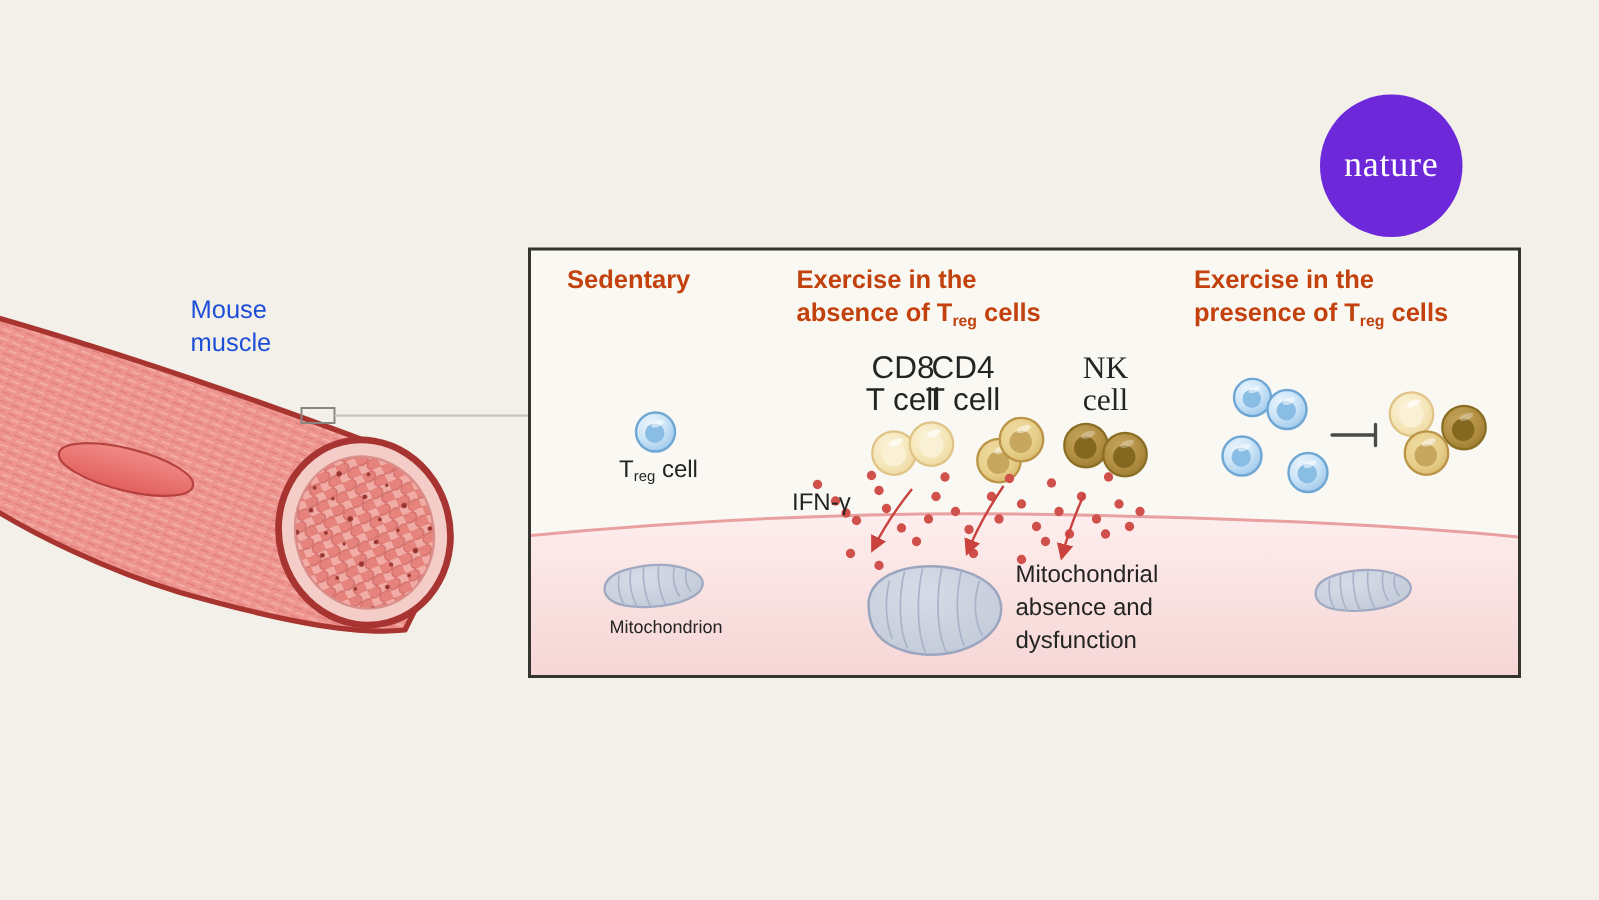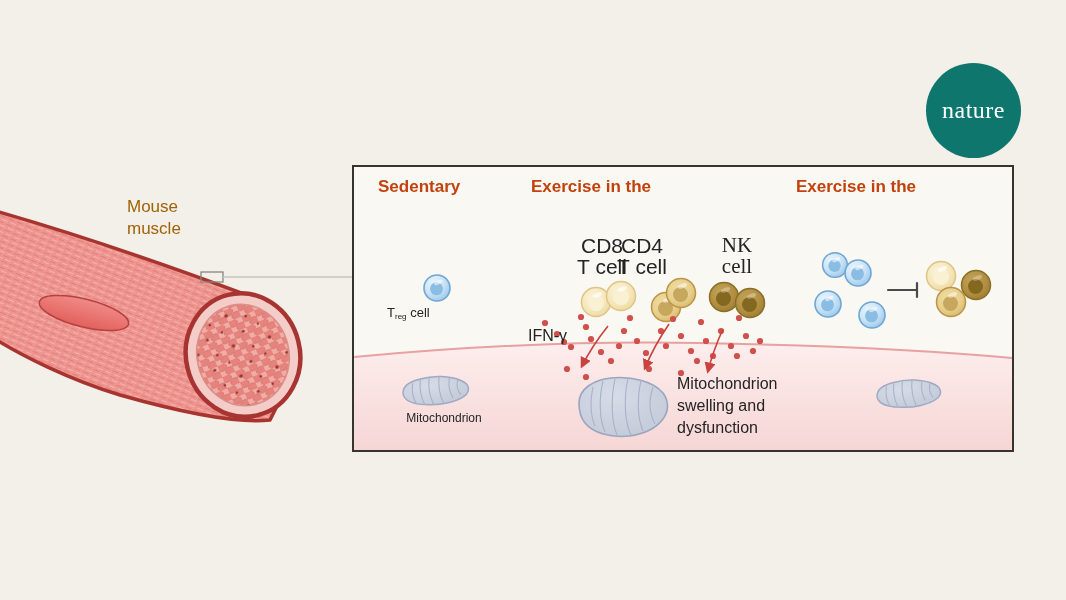--- a/index.html
+++ b/index.html
@@ -5,37 +5,37 @@
   html,body{margin:0;padding:0;}
   body{
     width:1066px;height:600px;position:relative;overflow:hidden;
     background:#f2f0e9;
     font-family:"Liberation Sans", sans-serif;
     -webkit-font-smoothing:antialiased;
   }
   #art{position:absolute;left:0;top:0;z-index:1;}
   .txt{position:absolute;z-index:2;color:#242424;}
   .prewrap{white-space:pre-line;}
-  .lbl-mouse{left:127px;top:196px;width:90px;font-size:17px;line-height:22px;color:#a16207;}
+  .lbl-mouse{left:127px;top:196px;width:90px;font-size:17px;line-height:22px;color:#1d4ed8;}
   .hdr{font-size:17px;line-height:22px;font-weight:700;color:#c2410c;}
   .hdr1{left:378px;top:176px;}
   .hdr2{left:531px;top:176px;width:210px;}
   .hdr3{left:796px;top:176px;width:215px;}
   .cell-lbl{font-size:21px;line-height:21px;text-align:center;}
   .lbl-cd8{left:570px;top:235px;width:64px;}
   .lbl-cd4{left:610px;top:235px;width:64px;}
   .lbl-nk{left:707px;top:235px;width:60px;font-family:Liberation Serif, serif;}
   .lbl-ifn{left:528px;top:327px;font-size:16px;}
-  .lbl-treg{left:387px;top:305px;width:104px;font-size:13px;text-align:left;}
+  .lbl-treg{left:387px;top:305px;width:104px;font-size:16px;text-align:center;}
   .lbl-mito{left:374px;top:411px;width:140px;font-size:12px;text-align:center;}
   .lbl-swell{left:677px;top:373px;width:134px;font-size:16px;line-height:22px;}
   sub.rg{font-size:0.62em;vertical-align:-0.3em;letter-spacing:0;}
   .logo{
-    left:926px;top:63px;width:95px;height:95px;border-radius:50%;
-    background:#0f766e;display:flex;align-items:center;justify-content:center;
+    left:880px;top:63px;width:95px;height:95px;border-radius:50%;
+    background:#6d28d9;display:flex;align-items:center;justify-content:center;
     font-family:"Liberation Serif", serif;font-size:24px;color:#ffffff;letter-spacing:0.5px;
   }
 </style>
 </head>
 <body>
 
 <svg id="art" width="1066" height="600" viewBox="0 0 1066 600">
   <defs>
     <pattern id="stri" width="9" height="6" patternUnits="userSpaceOnUse" patternTransform="rotate(22)">
       <rect width="9" height="6" fill="#ee9590"></rect>
@@ -235,36 +235,38 @@
   </g>
 </svg>
 
 <div class="txt lbl-mouse prewrap">Mouse
 muscle</div>
 
 <div class="txt hdr hdr1">Sedentary</div>
 
 <div class="txt hdr hdr2">
   <div>Exercise in the</div>
+  <div><span>absence of T</span><sub class="rg">reg</sub><span> cells</span></div>
 </div>
 
 <div class="txt hdr hdr3">
   <div>Exercise in the</div>
+  <div><span>presence of T</span><sub class="rg">reg</sub><span> cells</span></div>
 </div>
 
 <div class="txt cell-lbl lbl-cd8 prewrap">CD8
 T cell</div>
 <div class="txt cell-lbl lbl-cd4 prewrap">CD4
 T cell</div>
 <div class="txt cell-lbl lbl-nk prewrap">NK
 cell</div>
 
 <div class="txt lbl-ifn">IFN-γ</div>
 
 <div class="txt lbl-treg"><span>T</span><sub class="rg">reg</sub><span> cell</span></div>
 
 <div class="txt lbl-mito">Mitochondrion</div>
 
-<div class="txt lbl-swell">Mitochondrion swelling and dysfunction</div>
+<div class="txt lbl-swell">Mitochondrial absence and dysfunction</div>
 
 <div class="txt logo">
     <span>nature</span>
   </div>
 
 </body></html>

